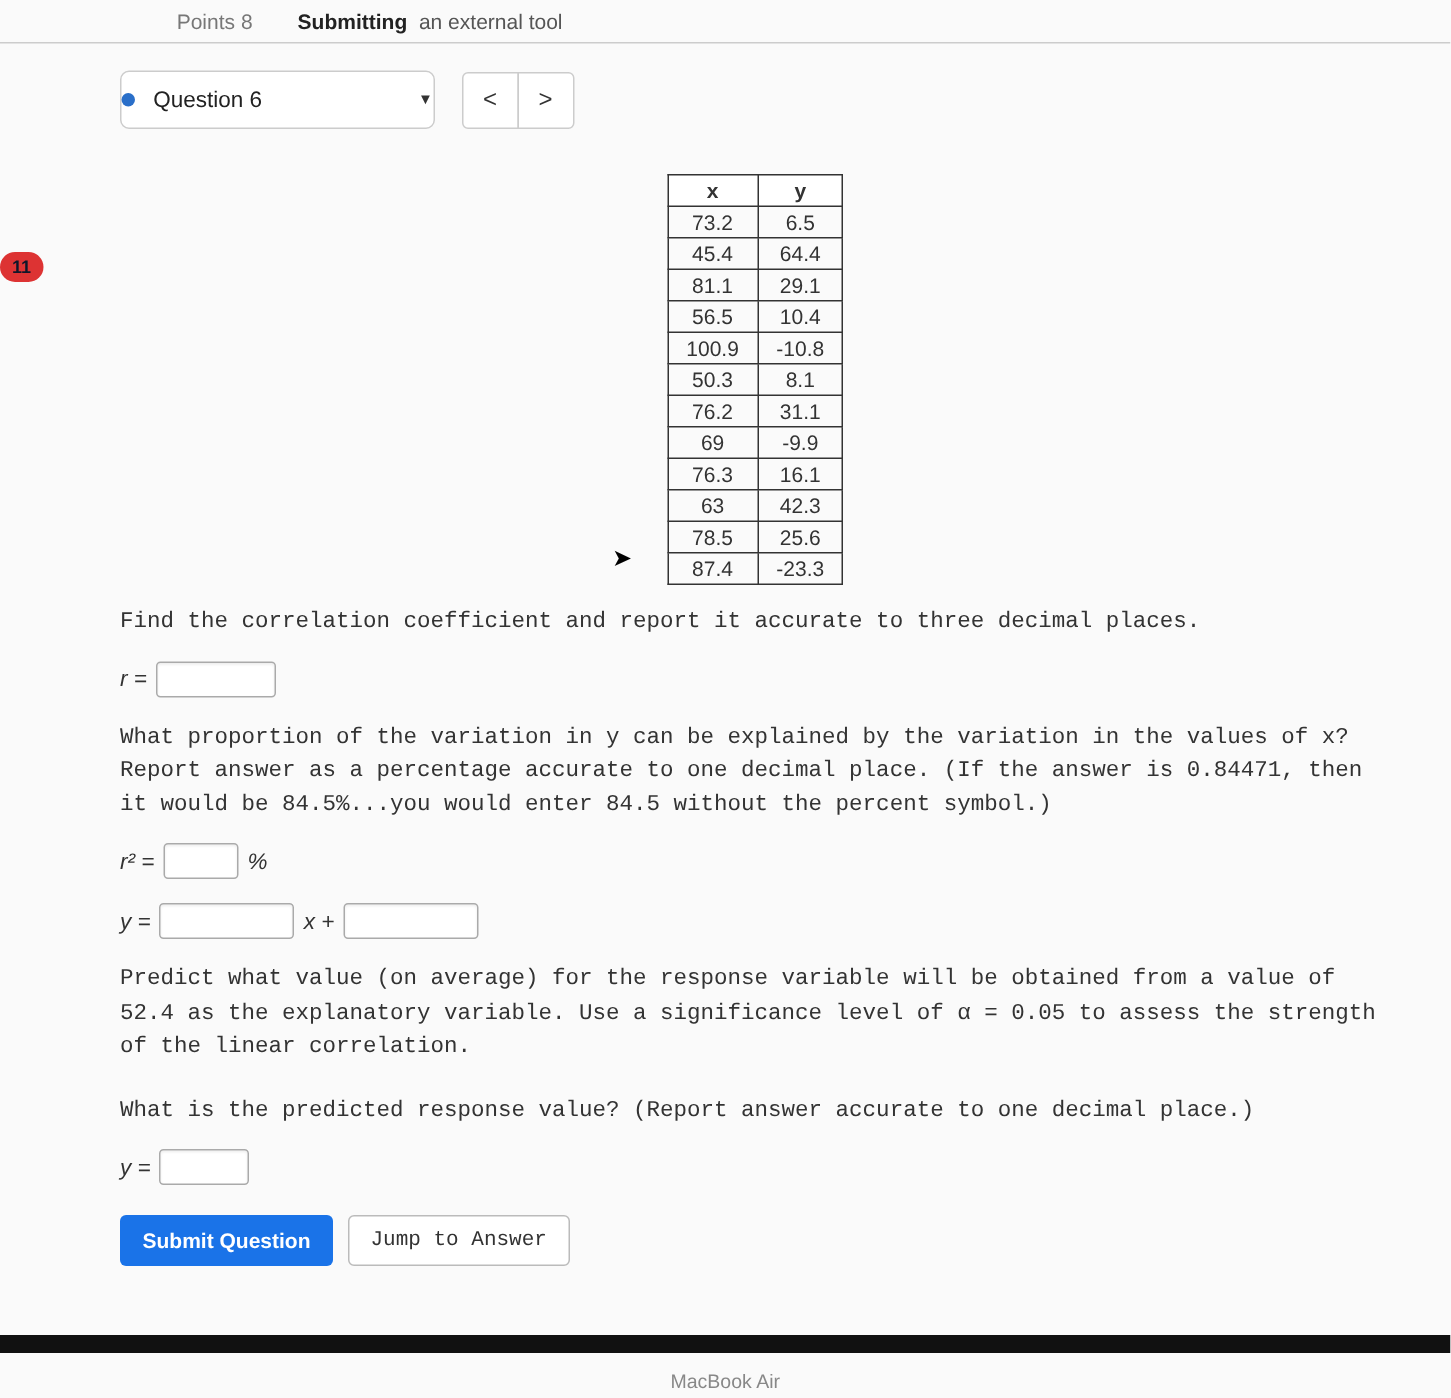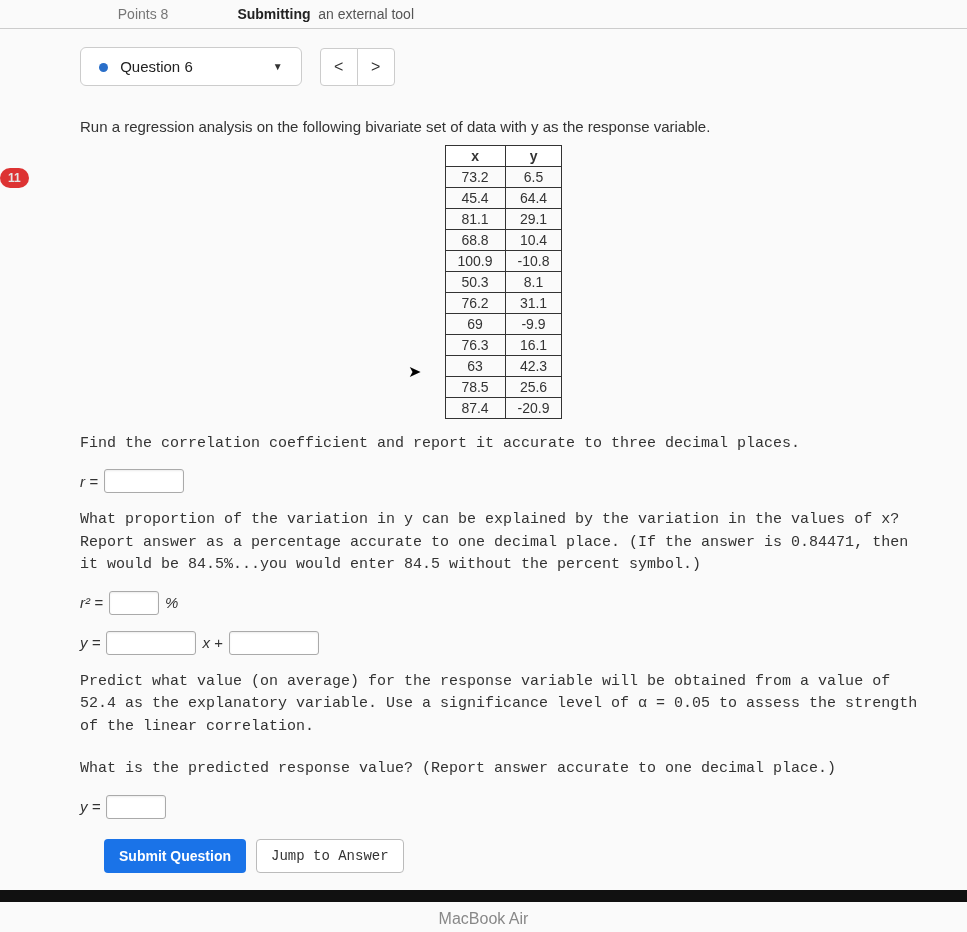--- a/index.html
+++ b/index.html
@@ -17,49 +17,49 @@
   border-bottom: 1px solid #ccc;
   padding: 6px 51px 6px 80px;
   display: flex;
   align-items: flex-end;
   gap: 30px;
   font-size: 14px;
   color: #555;
 }
 .top-strip .points { color: #777; }
 .top-strip .submitting { }
-.top-strip .submitting b { color: #222; margin-left: 39px; }
+.top-strip .submitting b { color: #222; }
 .badge {
   position: absolute;
   left: 0;
   top: 168px;
   background: #d33;
-  color: #e5e5e5;
+  color: #0f172a;
   font-size: 12px;
   font-weight: bold;
   padding: 3px 8px;
   border-radius: 10px;
 }
 .content {
   padding: 18px 40px 18px 80px;
 }
 .qheader {
   display: flex;
   align-items: center;
   gap: 18px;
   margin-bottom: 30px;
 }
 .qbox {
   display: flex;
   align-items: center;
   border: 1px solid #ccc;
   border-radius: 6px;
   background: #fff;
-  padding: 10px 18px;
-  gap: 80px;
+  padding: 10px 0;
+  gap: 104px;
 }
 .qbox .dot {
   width: 9px; height: 9px; border-radius: 50%; background: #2a6fc9; display: inline-block; margin-right: 8px;
 }
 .qbox .label { font-size: 15px; color: #222; }
 .qbox .caret { font-size: 10px; color: #333; }
 .navbtns { display: flex; }
 .navbtn {
   border: 1px solid #ccc;
   background: #fff;
@@ -90,21 +90,21 @@
   border: 1px solid #aaa;
   background: #fff;
   height: 24px;
   border-radius: 3px;
   box-shadow: inset 0 1px 2px rgba(0,0,0,0.08);
 }
 .inputbox.w1 { width: 80px; }
 .inputbox.w2 { width: 50px; }
 .inputbox.w3 { width: 90px; }
 .inputbox.w4 { width: 60px; }
-.btnrow { margin-top: 20px; display: flex; gap: 10px; margin-left: 24px; }
+.btnrow { margin-top: 20px; display: flex; gap: 10px; }
 .btn {
   padding: 8px 14px;
   border-radius: 4px;
   font-size: 14px;
   cursor: pointer;
   border: 1px solid transparent;
 }
 .btn.primary { background: #1a73e8; color: #fff; font-weight: bold; }
 .btn.secondary { background: #fff; color: #333; border: 1px solid #bbb; font-family: Liberation Mono, monospace; }
 .cursor-arrow {
@@ -121,21 +121,21 @@
   left: 0; right: 0;
   height: 12px;
   background: #111;
 }
 .mac {
   position: absolute;
   bottom: 4px;
   left: 50%;
   transform: translateX(-50%);
   color: #888;
-  font-size: 16px;
+  font-size: 13px;
 }
 </style>
 </head>
 <body>
 
 <div class="top-strip">
   <span style="visibility:hidden">..</span>
   <span class="points">
     <span>Points</span>
     <span>8</span>
@@ -157,21 +157,20 @@
         <span class="label">Question 6</span>
       </span>
       <span class="caret">▼</span>
     </div>
     <div class="navbtns">
       <div class="navbtn">&lt;</div>
       <div class="navbtn">&gt;</div>
     </div>
   </div>
 
-  <div class="prompt">Run a regression analysis on the following bivariate set of data with y as the response variable.</div>
 
   <table class="data-table">
     <thead>
       <tr>
         <th>x</th>
         <th>y</th>
       </tr>
     </thead>
     <tbody>
       <tr>
@@ -180,21 +179,21 @@
         </tr>
       <tr>
           <td>45.4</td>
           <td>64.4</td>
         </tr>
       <tr>
           <td>81.1</td>
           <td>29.1</td>
         </tr>
       <tr>
-          <td>68.8</td>
+          <td>56.5</td>
           <td>10.4</td>
         </tr>
       <tr>
           <td>100.9</td>
           <td>-10.8</td>
         </tr>
       <tr>
           <td>50.3</td>
           <td>8.1</td>
         </tr>
@@ -213,21 +212,21 @@
       <tr>
           <td>63</td>
           <td>42.3</td>
         </tr>
       <tr>
           <td>78.5</td>
           <td>25.6</td>
         </tr>
       <tr>
           <td>87.4</td>
-          <td>-20.9</td>
+          <td>-23.3</td>
         </tr>
     </tbody>
   </table>
 
   <div class="section">Find the correlation coefficient and report it accurate to three decimal places.</div>
   <div class="eqline">
     <span class="var">r =</span>
     <span class="inputbox w1"></span>
   </div>
 

